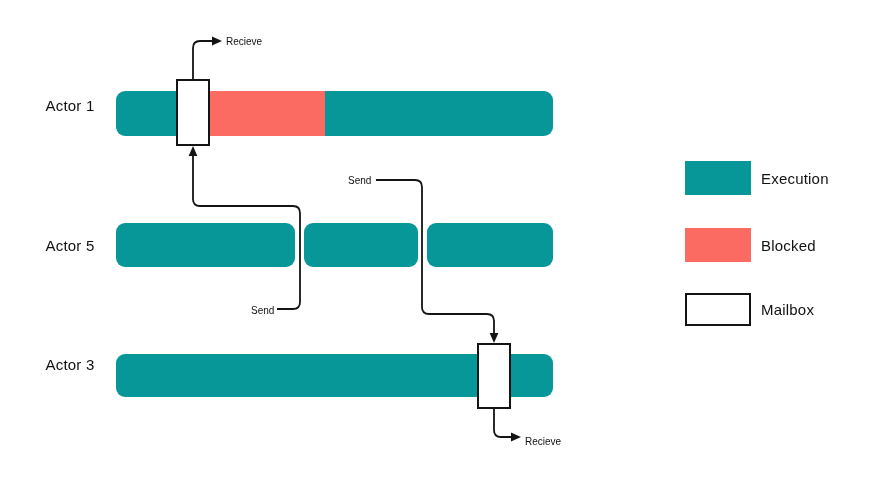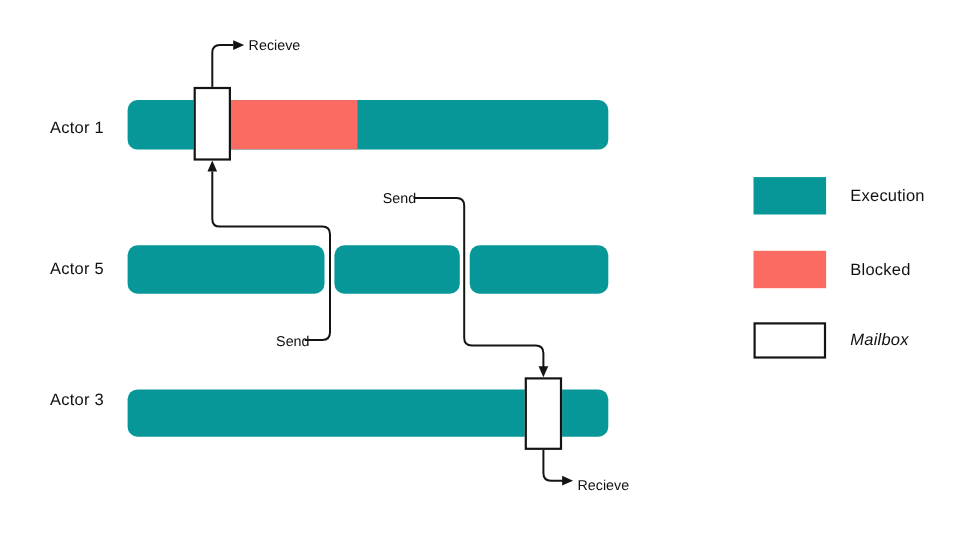--- a/index.html
+++ b/index.html
@@ -18,21 +18,21 @@
 
   .actor-label {
     position: absolute;
     width: 90px;
     text-align: center;
     transform: translateY(-50%);
     font-size: 15px;
     color: #111111;
     letter-spacing: 0.2px;
   }
-  .label-a1 { left: 25px; top: 116px; }
+  .label-a1 { left: 25px; top: 105px; }
   .label-a2 { left: 25px; top: 245px; }
   .label-a3 { left: 25px; top: 364px; }
 
   .bar {
     position: absolute;
     border-radius: 9px;
     overflow: hidden;
   }
   .bar-a1   { left: 116px; top: 91px;  width: 437px; height: 45px; }
   .bar-a2-1 { left: 116px; top: 223px; width: 179px; height: 44px; }
@@ -60,45 +60,45 @@
   .arrows-svg {
     position: absolute;
     left: 0; top: 0;
     width: 880px; height: 491px;
     pointer-events: none;
   }
 
   .flow-label {
     position: absolute;
     transform: translateY(-50%);
-    font-size: 13px;
+    font-size: 10px;
     color: #111111;
     white-space: nowrap;
   }
   .lbl-receive-a1 { left: 226px; top: 41px; }
   .lbl-send-a1    { left: 251px; top: 310px; }
   .lbl-send-a3    { left: 348px; top: 180px; }
   .lbl-receive-a3 { left: 525px; top: 441px; }
 
   .legend {
     position: absolute;
     left: 685px;
     top: 161px;
     width: 190px;
   }
   .legend-row {
     position: absolute;
     left: 0;
     display: flex;
     align-items: center;
-    gap: 22px;
+    gap: 10px;
   }
   .legend-row-1 { top: 0; }
   .legend-row-2 { top: 67px; }
-  .legend-row-3 { top: 132px; font-style: italic; }
+  .legend-row-3 { top: 132px; }
   .legend-swatch {
     width: 66px;
     height: 34px;
     flex: 0 0 auto;
   }
   .legend-swatch.outlined {
     box-sizing: border-box;
     border: 2px solid #141414;
     height: 33px;
   }

